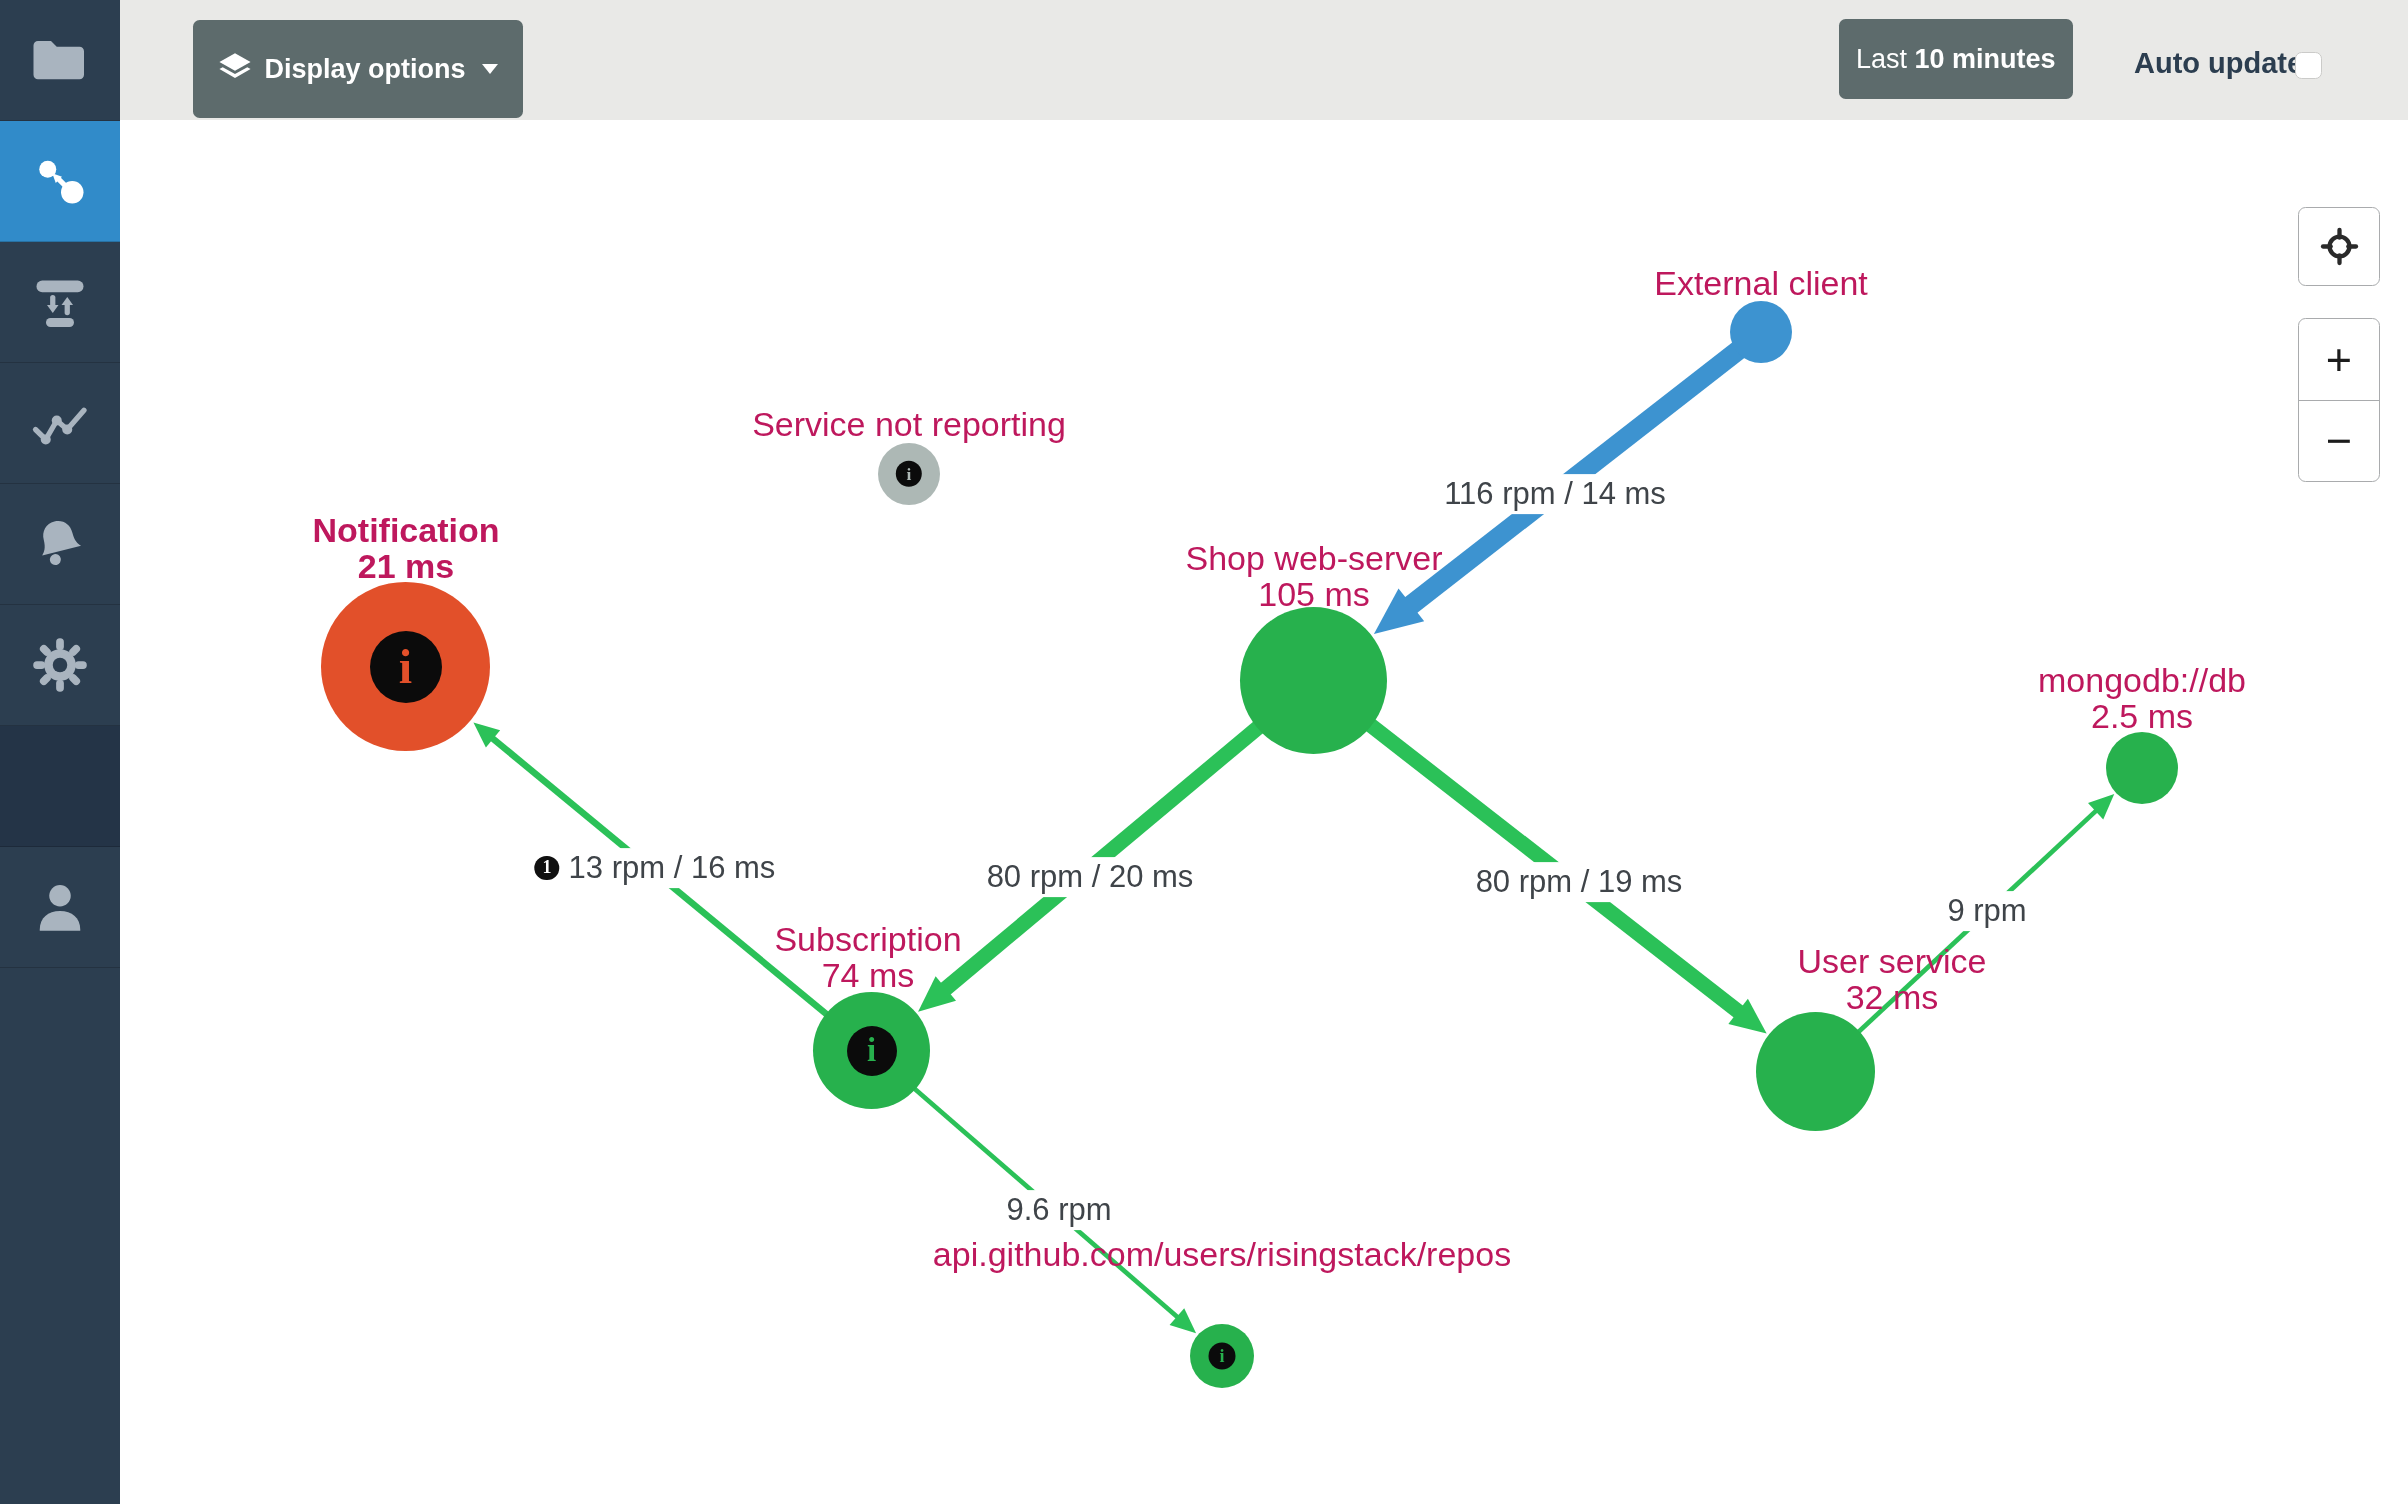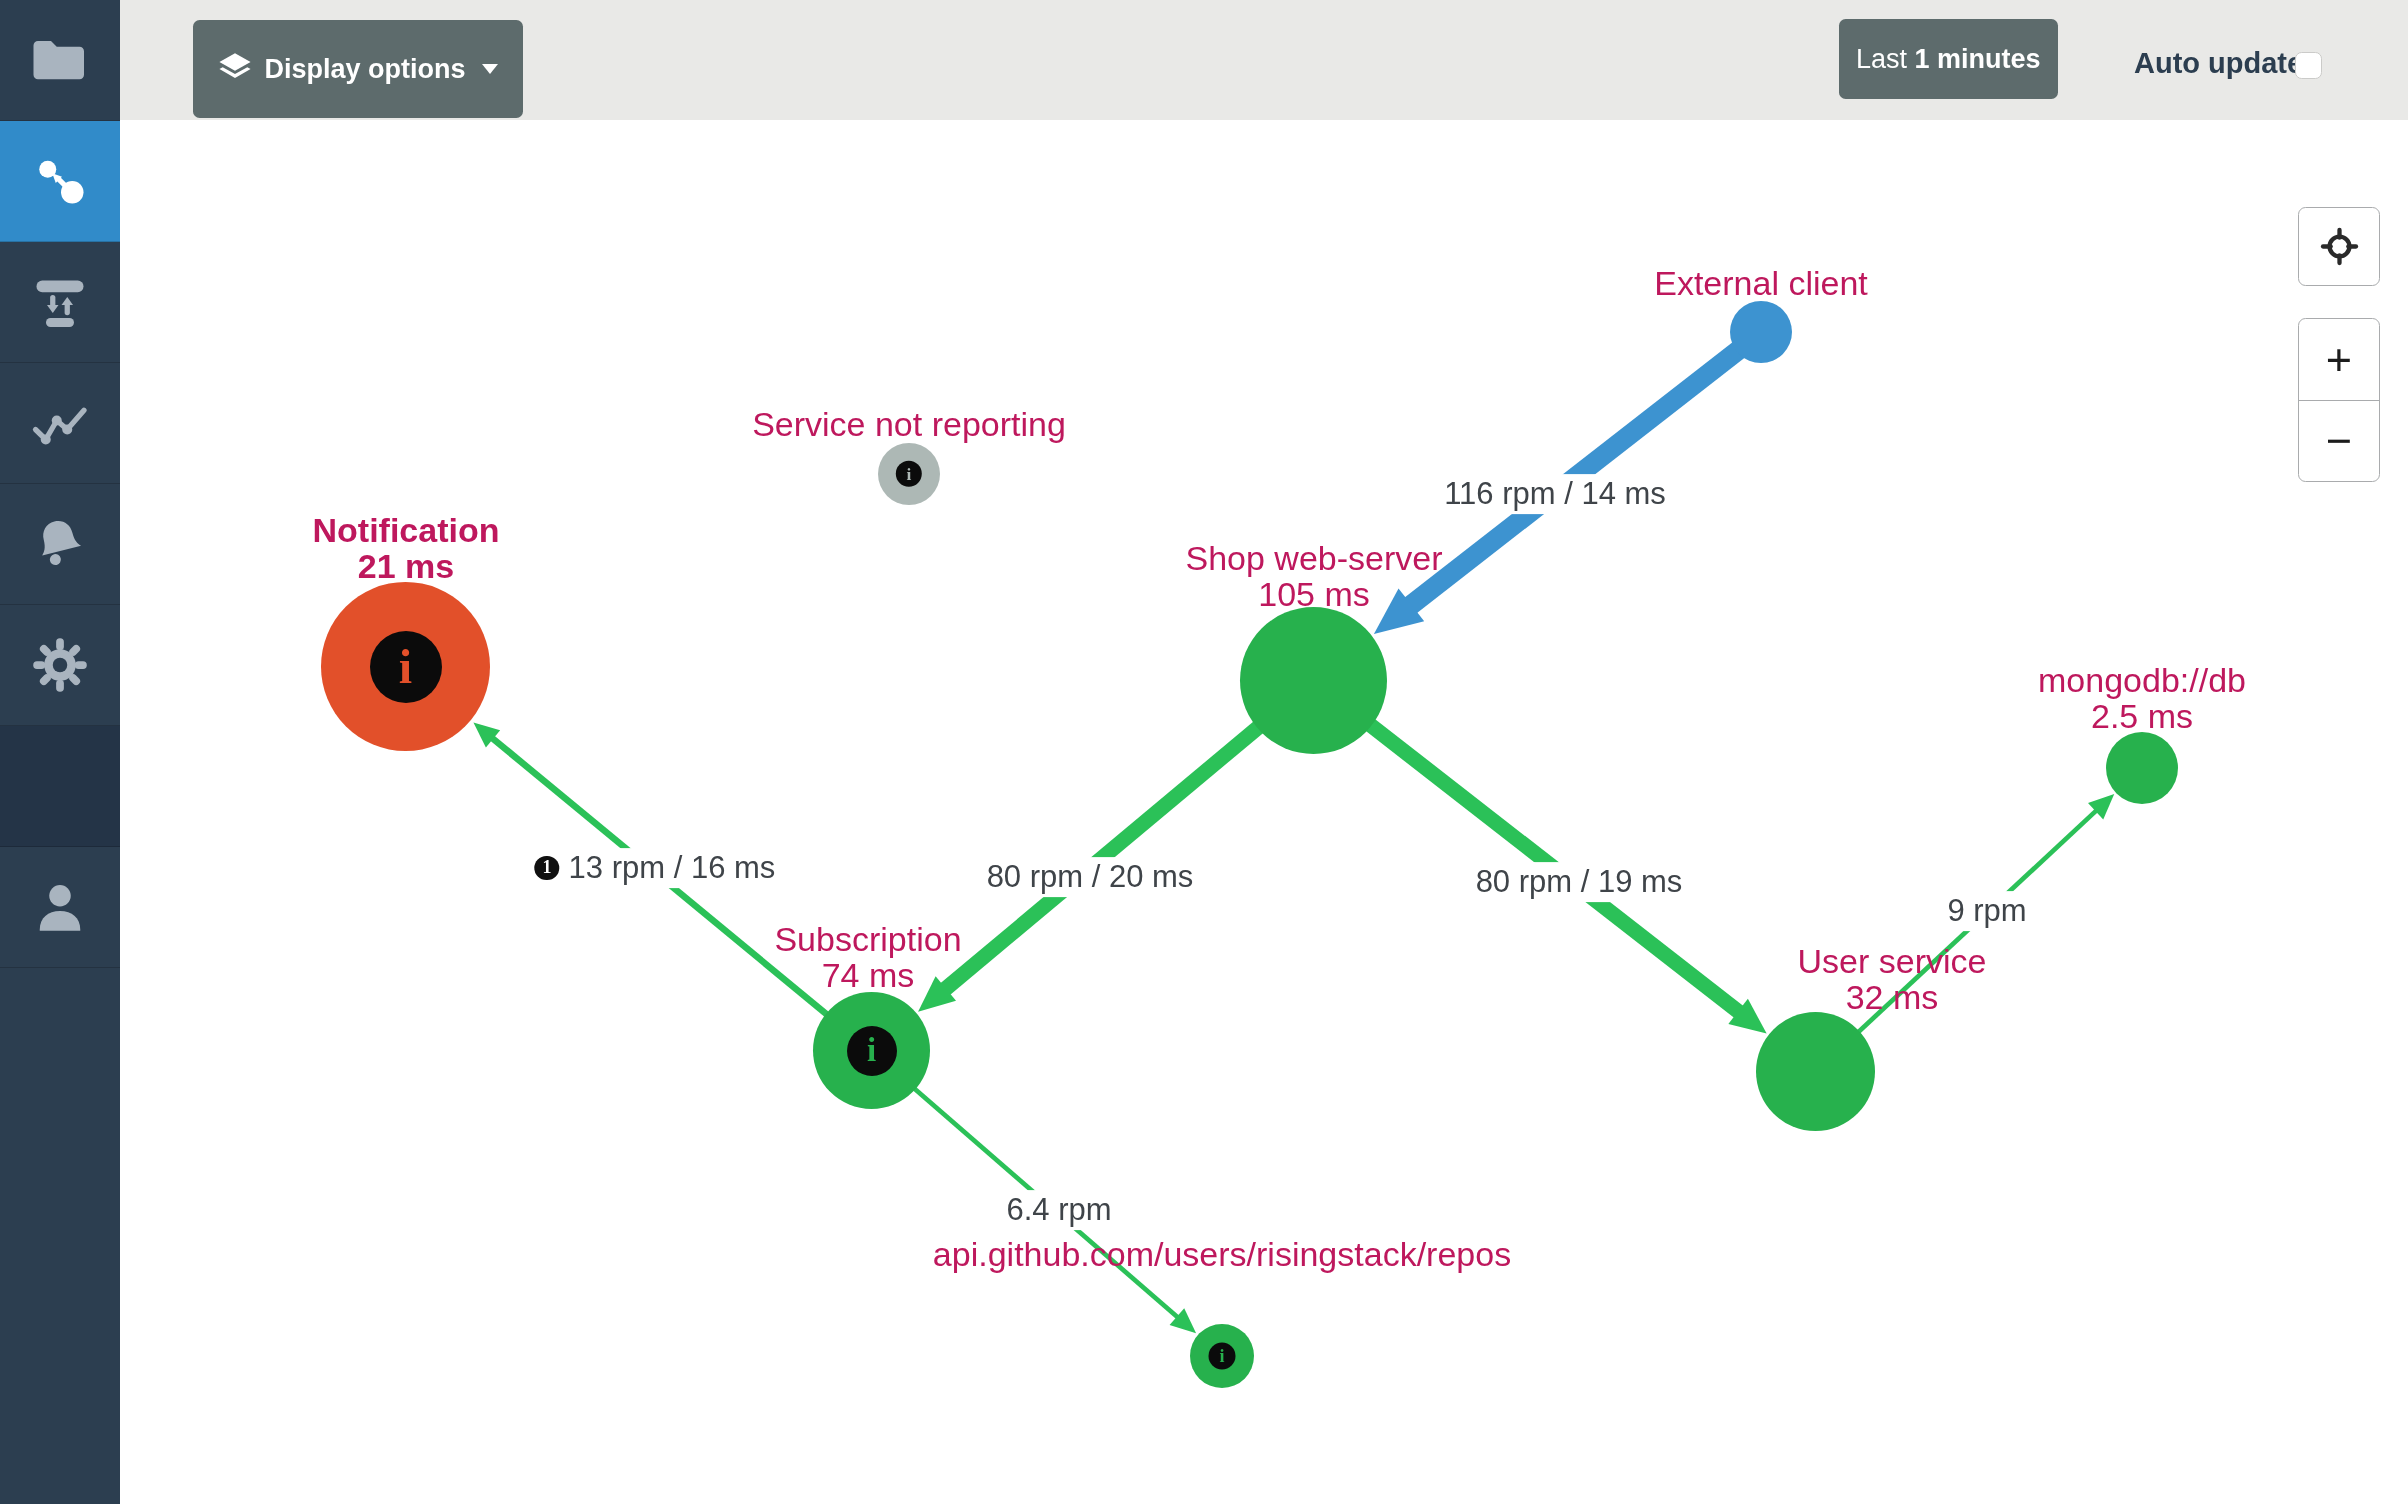--- a/index.html
+++ b/index.html
@@ -81,21 +81,21 @@
           <span>80 rpm / 20 ms</span>
         </div>
         <div class="edge-label" style="left: 1579px; top: 882px;">
           <span>80 rpm / 19 ms</span>
         </div>
         <div class="edge-label" style="left: 655px; top: 868px;">
           <span class="edge-badge">1</span>
           <span>13 rpm / 16 ms</span>
         </div>
         <div class="edge-label" style="left: 1059px; top: 1210px;">
-          <span>6.4 rpm</span>
+          <span>9.6 rpm</span>
         </div>
         <div class="edge-label" style="left: 1987px; top: 911px;">
           <span>9 rpm</span>
         </div>
         <div class="node" style="left: 1730px; top: 301px; height: 62px; width: 62px; background: rgb(61, 147, 208);"></div>
         <div class="node-label" style="left: 1761px; top: 265px;">
           <div>External client</div>
         </div>
         <div class="node" style="left: 1240px; top: 607px; height: 147px; width: 147px; background: rgb(39, 177, 77);"></div>
         <div class="node-label" style="left: 1314px; top: 540px;">
@@ -164,21 +164,21 @@
           <polygon points="12,0.8 23,7.0 12,13.2 1,7.0"></polygon>
           <polygon points="12,15.6 3.3,10.7 1,12.0 12,18.4 23,12.0 20.7,10.7"></polygon>
         </svg>
       </span>
       <span>Display options</span>
       <span class="caret-down"></span>
     </button>
 
     <button class="btn" id="time-range">
       <span>Last</span>
-      <b>1 minutes</b>
+      <b>10 minutes</b>
     </button>
 
     <span class="auto-update-label">Auto update</span>
     <input type="checkbox" class="checkbox" style="">
   </div>
 
   <div class="sidebar" id="sidebar">
       <div class="side-item">
         <span>
           <svg viewBox="0 0 24 24" fill="currentColor">

